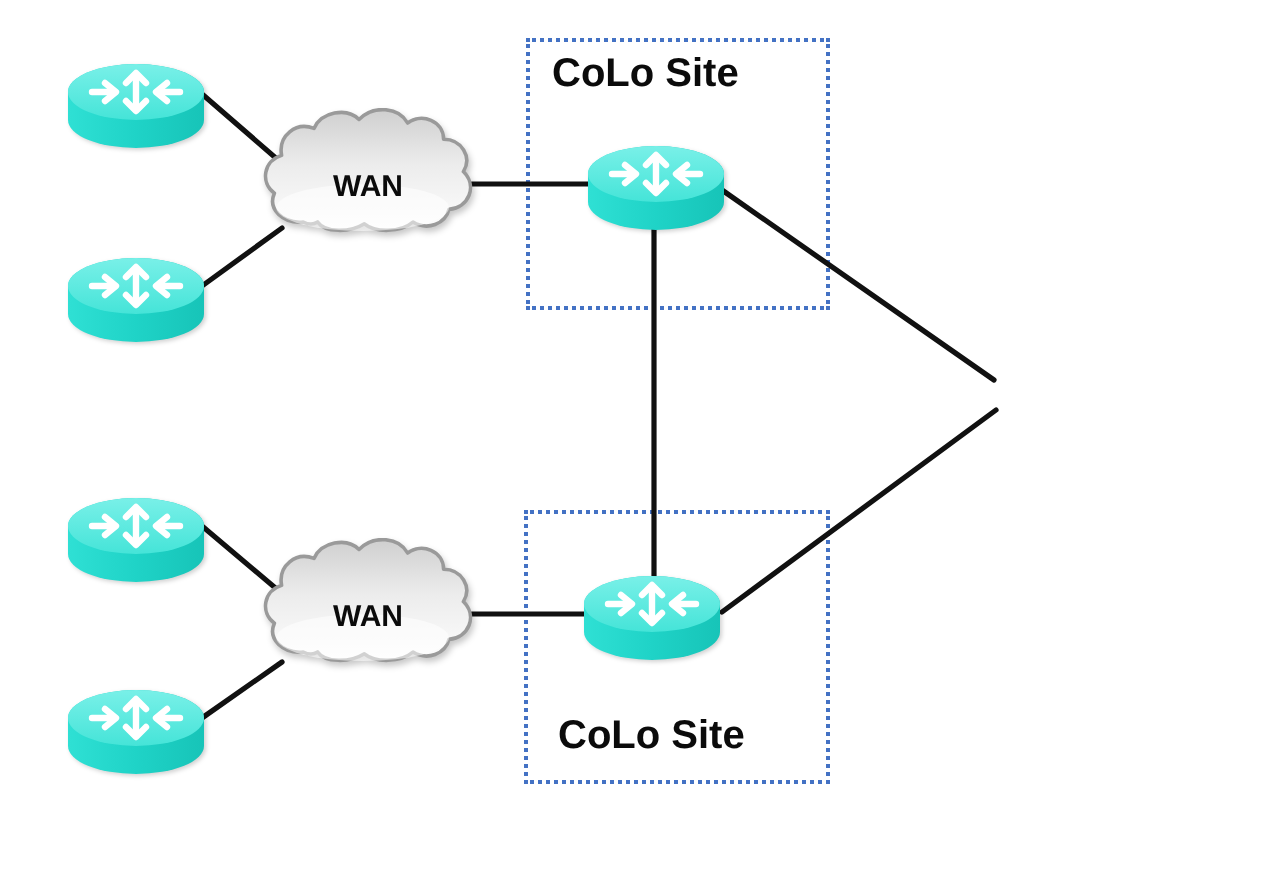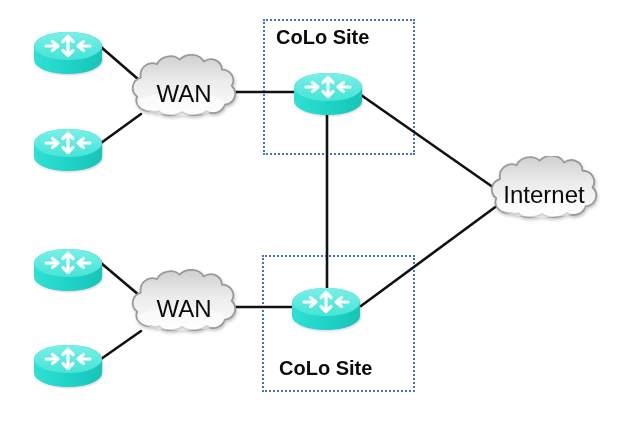--- a/index.html
+++ b/index.html
@@ -17,21 +17,21 @@
     position:absolute;font-size:20px;font-weight:bold;color:#0b0b0b;
     white-space:nowrap;letter-spacing:0px;
   }
   .cloud{position:absolute;}
   .cloud svg{position:absolute;left:0;top:0;width:100%;height:100%;
     filter:drop-shadow(1px 2px 1.5px rgba(0,0,0,0.22));}
   .cloud-label{
     position:absolute;left:0;top:0;width:100%;height:100%;
     display:flex;align-items:center;justify-content:center;
     padding-top:10px;box-sizing:border-box;
-    font-size:24px;font-weight:normal;color:#0b0b0b;
+    font-size:15px;font-weight:bold;color:#0b0b0b;
   }
   .router{position:absolute;width:74px;height:46px;}
   .router svg{width:74px;height:46px;display:block;
     filter:drop-shadow(1px 1.5px 1px rgba(0,0,0,0.18));}
   #defs-svg{position:absolute;width:0;height:0;overflow:hidden;}
 </style>
 </head>
 <body>
 
 <svg id="defs-svg" aria-hidden="true">
@@ -147,20 +147,14 @@
     <div class="cloud-label">WAN</div>
   </div>
 
   <div class="cloud" style="left:130px;top:269px;width:108px;height:69px;">
     <svg viewBox="0 0 120 74">
       <use href="#cloud-shape" xlink:href="#cloud-shape"></use>
       </svg>
     <div class="cloud-label">WAN</div>
   </div>
 
-  <div class="cloud" style="left:489px;top:156px;width:110px;height:68px;">
-    <svg viewBox="0 0 120 74">
-      <use href="#cloud-shape" xlink:href="#cloud-shape"></use>
-      </svg>
-    <div class="cloud-label">Internet</div>
-  </div>
 
 </div>
 
 </body></html>

